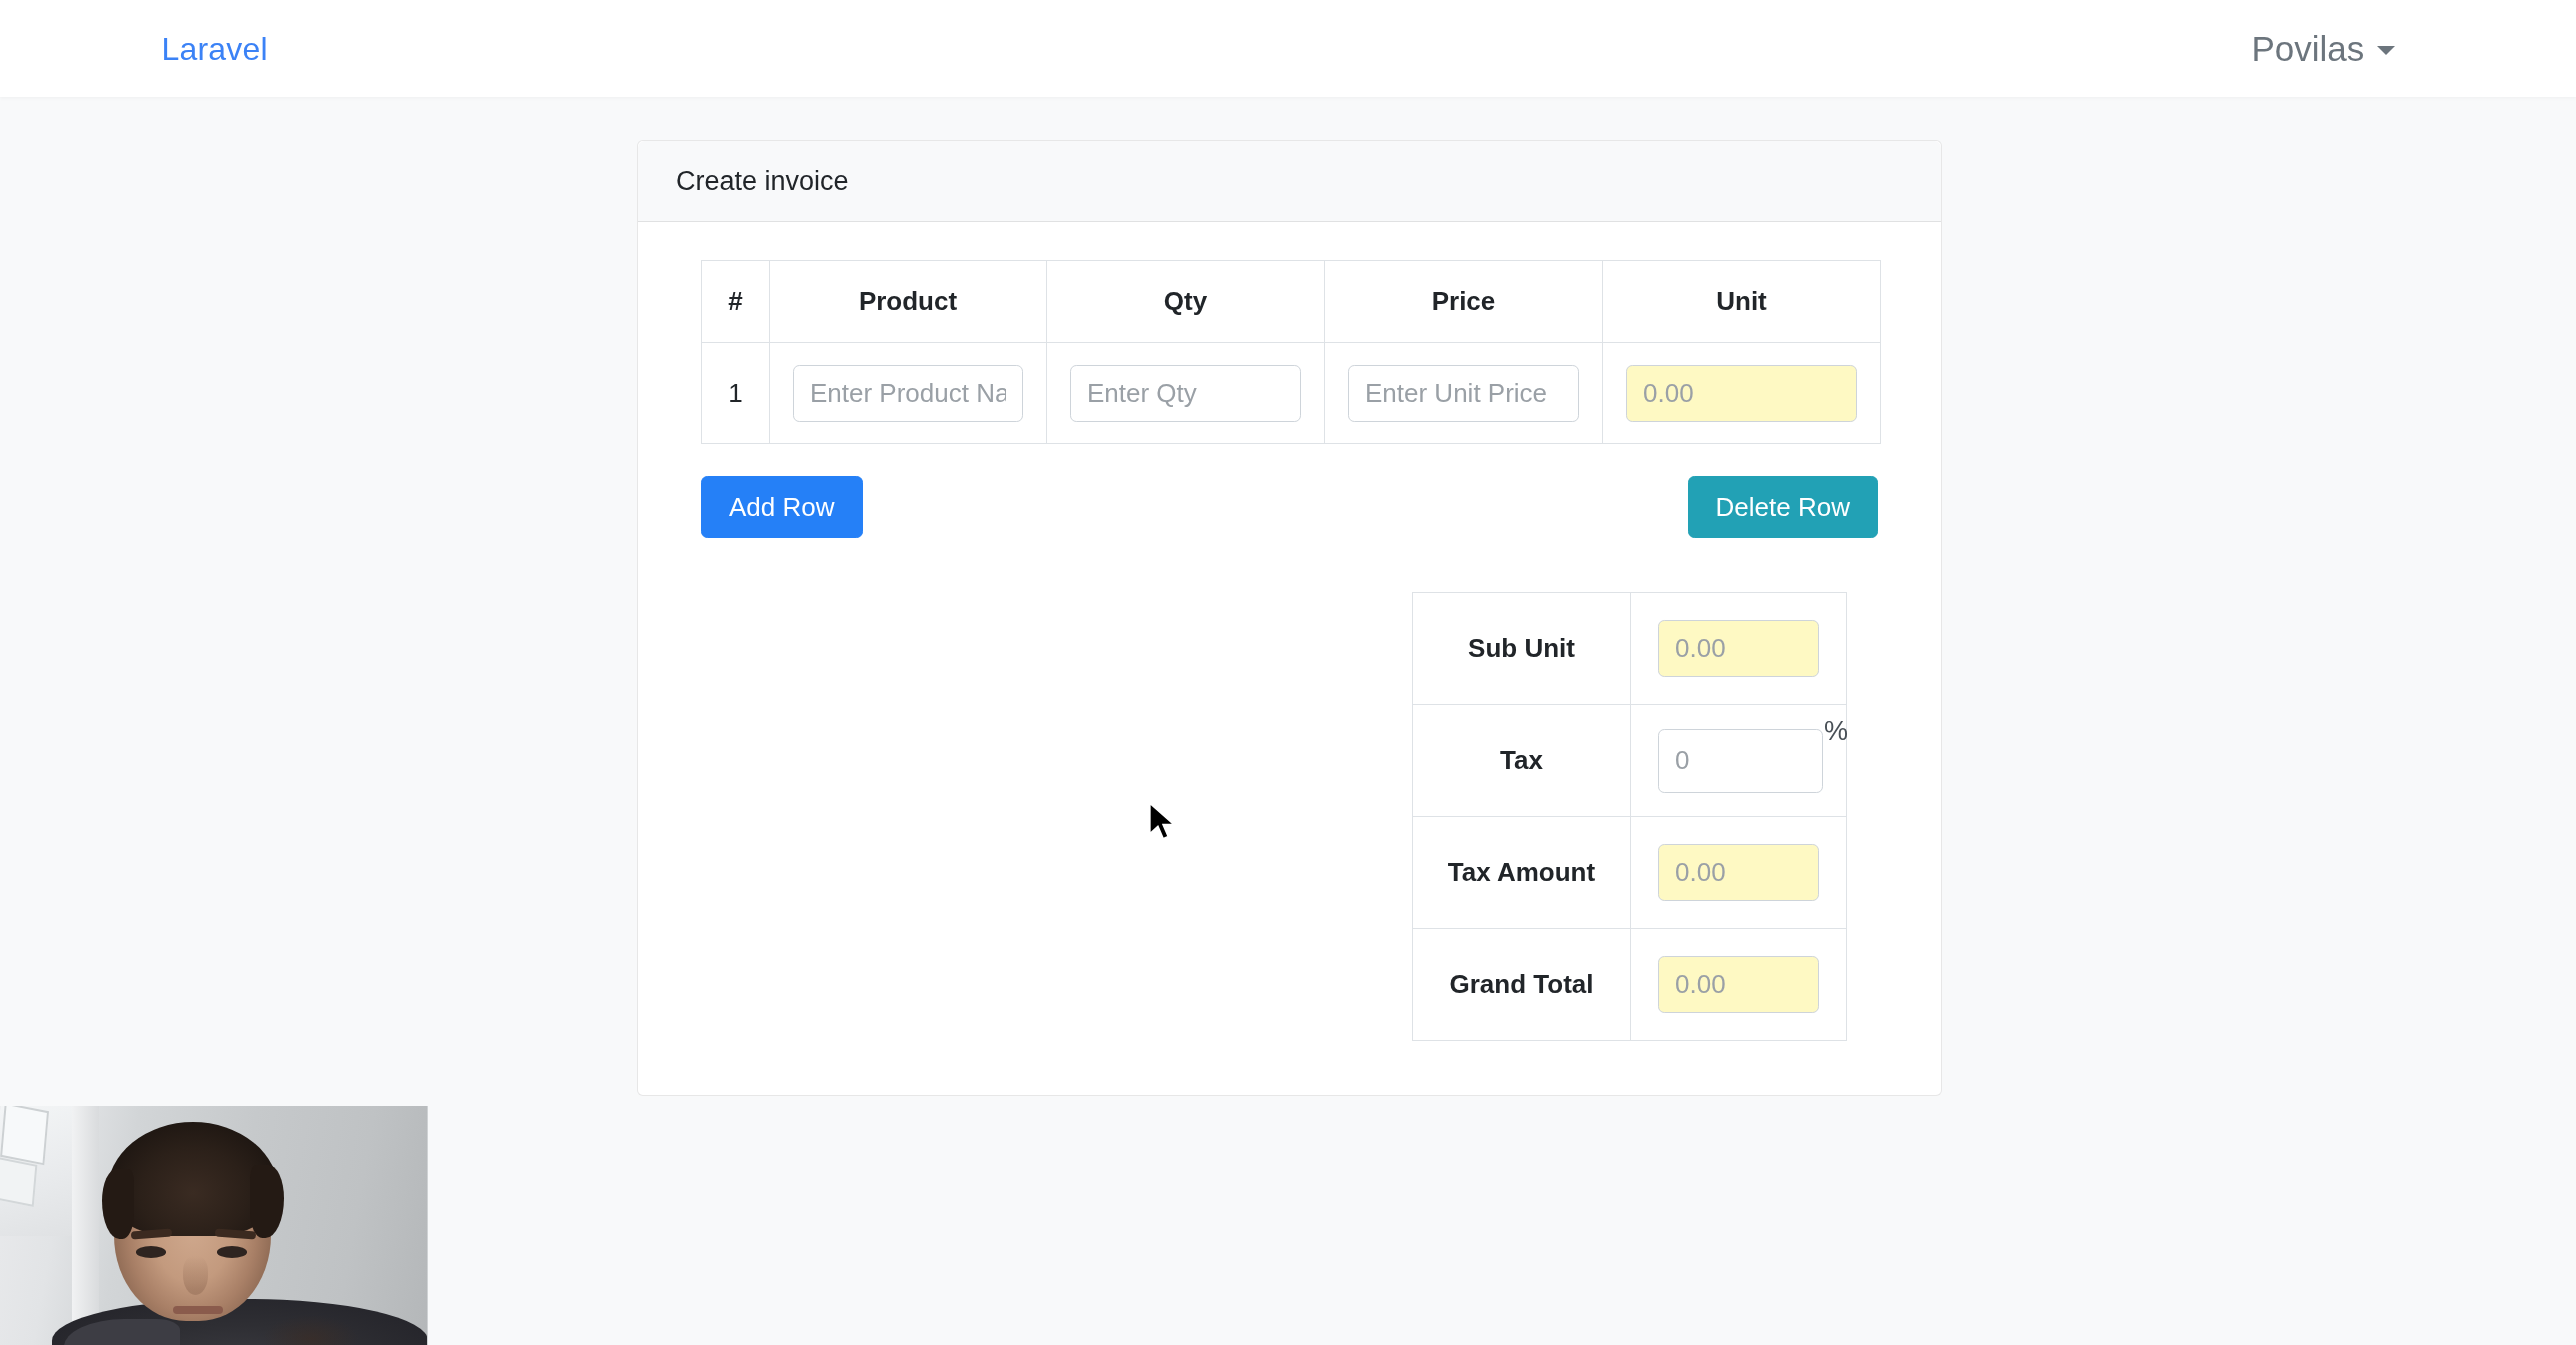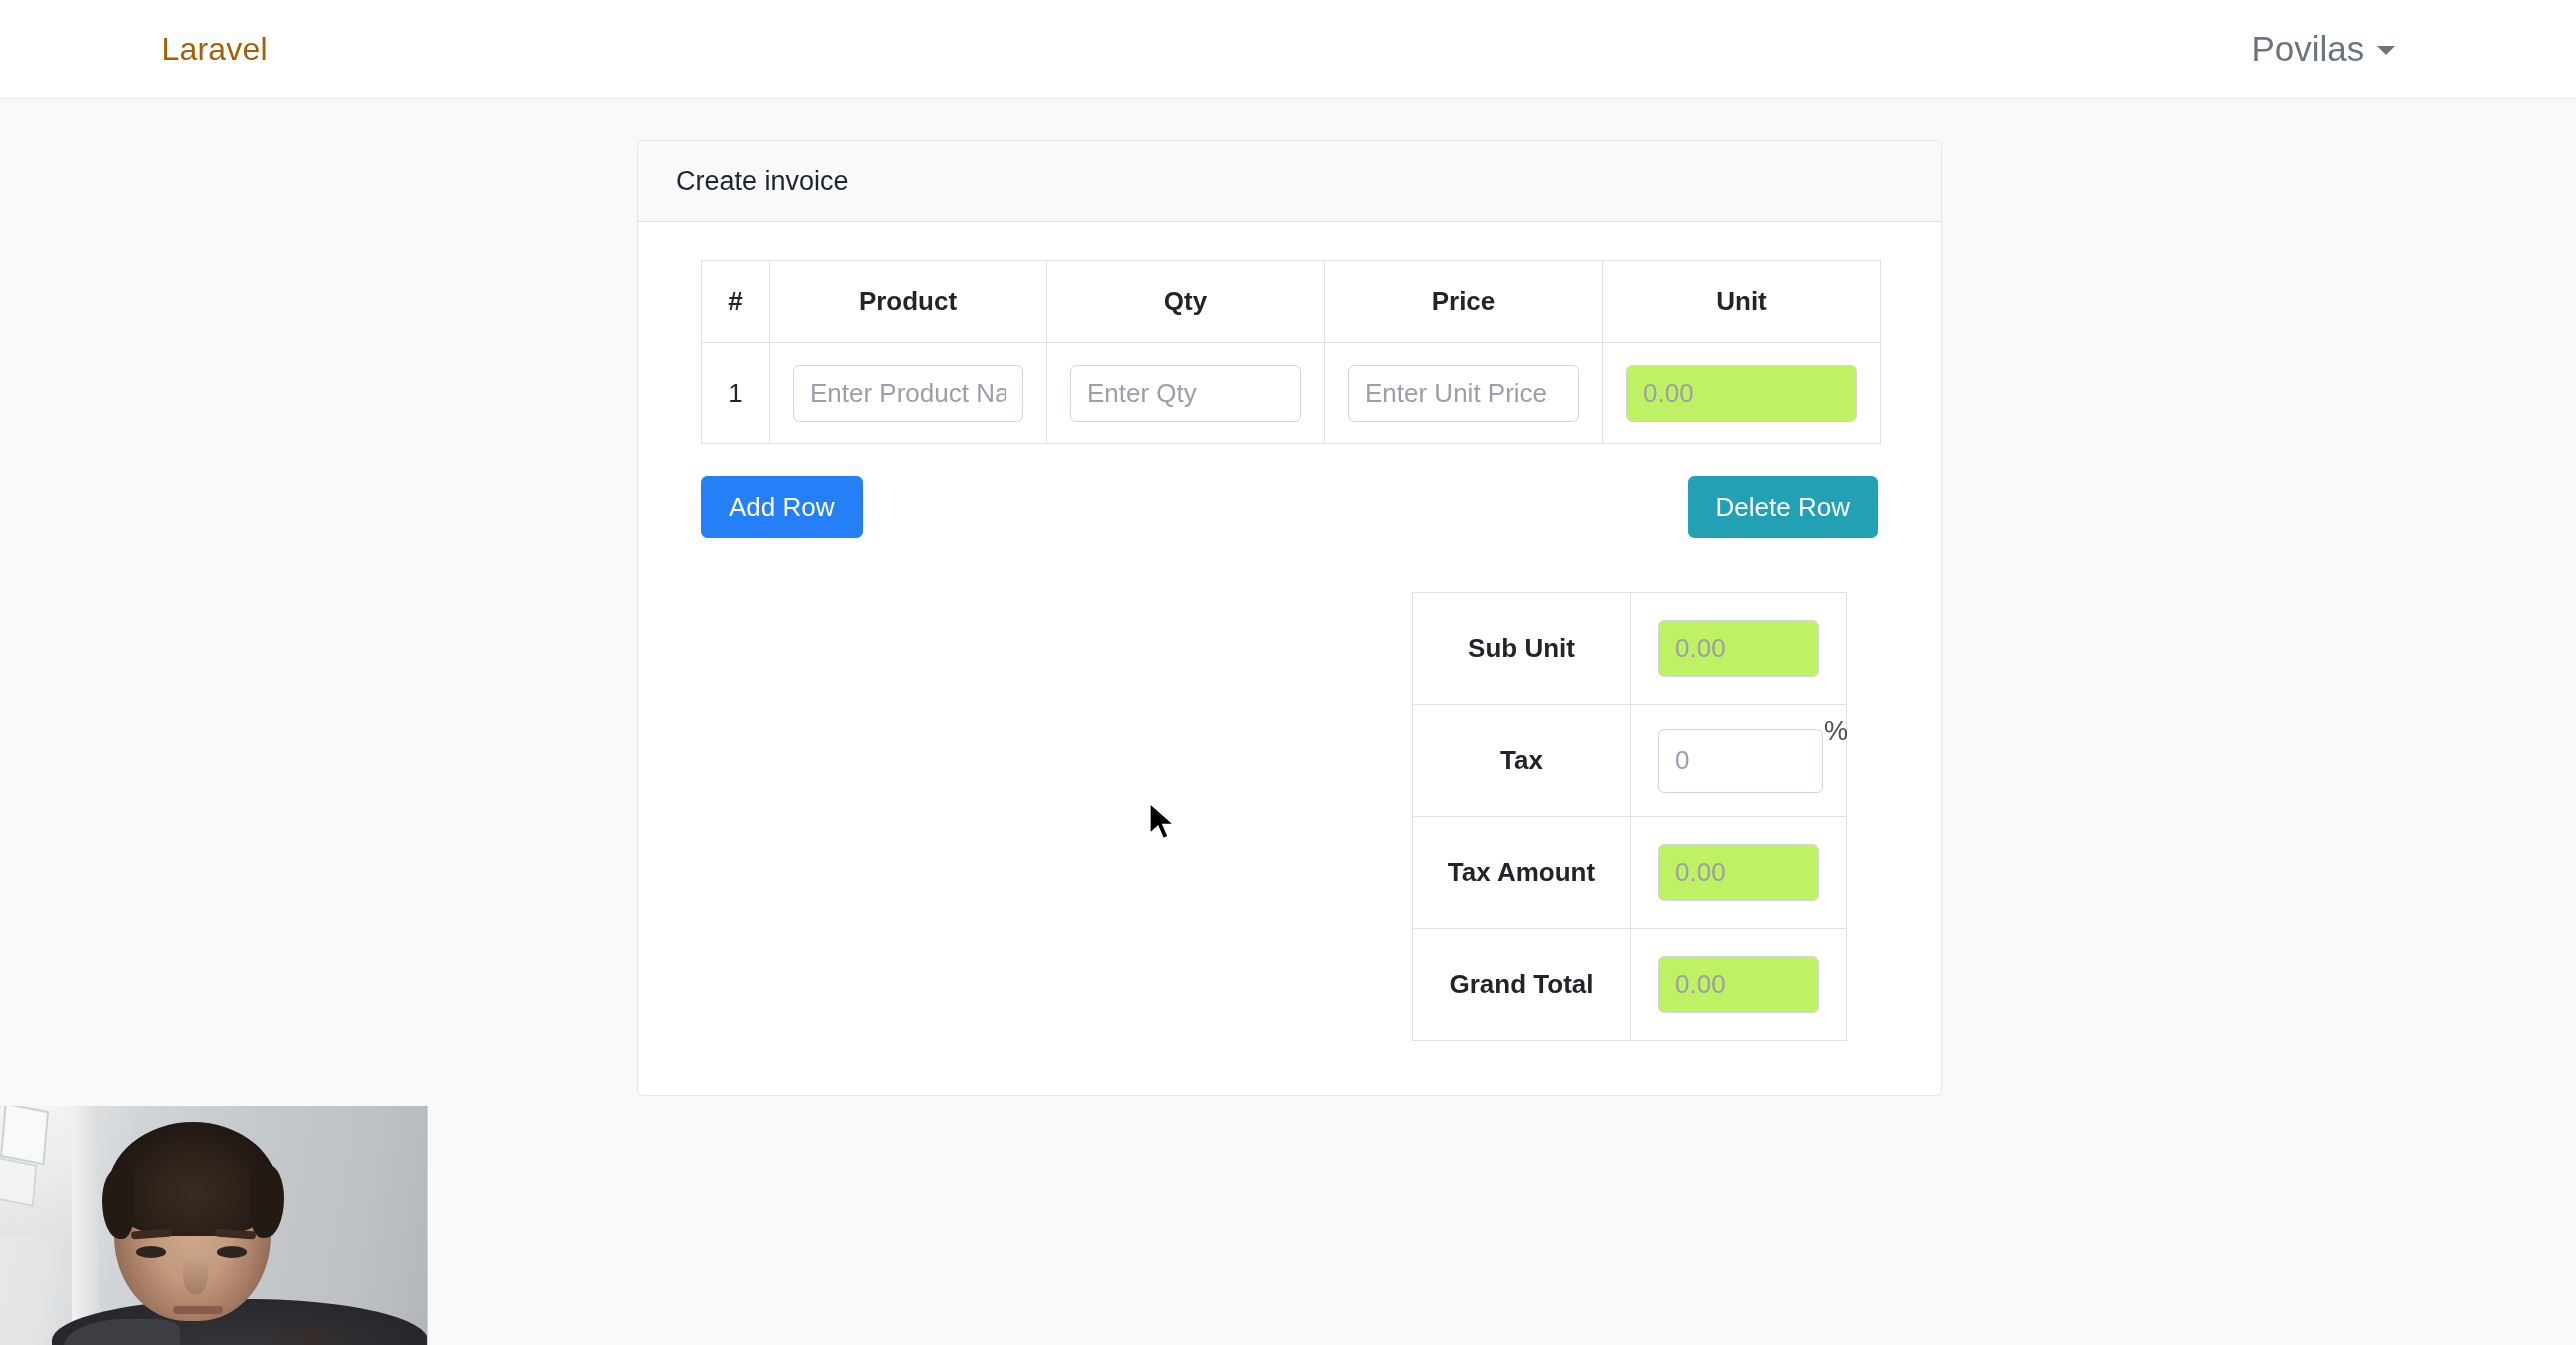--- a/index.html
+++ b/index.html
@@ -31,21 +31,21 @@
   .navbar-inner {
     width: 2311px;
     margin: 0 auto;
     display: flex;
     align-items: center;
     justify-content: space-between;
     padding: 0 29px;
   }
   .navbar-brand {
     font-size: 32px;
-    color: #a16207;
+    color: #3b82f6;
     letter-spacing: 0.2px;
     text-decoration: none;
     font-weight: 400;
     line-height: 1;
   }
   .navbar-user {
     display: flex;
     align-items: center;
     gap: 12.5px;
     color: #6c757d;
@@ -135,21 +135,21 @@
     background: #ffffff;
     font-family: "Liberation Sans", sans-serif;
     font-size: 26px;
     color: #495057;
     padding: 0 16px;
     outline: none;
   }
   .fc::placeholder { color: #9aa0a6; opacity: 1; }
   .fc:disabled,
   .fc[readonly] {
-    background: #bef264;
+    background: #fef9c3;
     border-color: #ced4da;
   }
 
   
   .btn-row {
     display: flex;
     justify-content: space-between;
     align-items: center;
     margin-top: 32px;
   }

